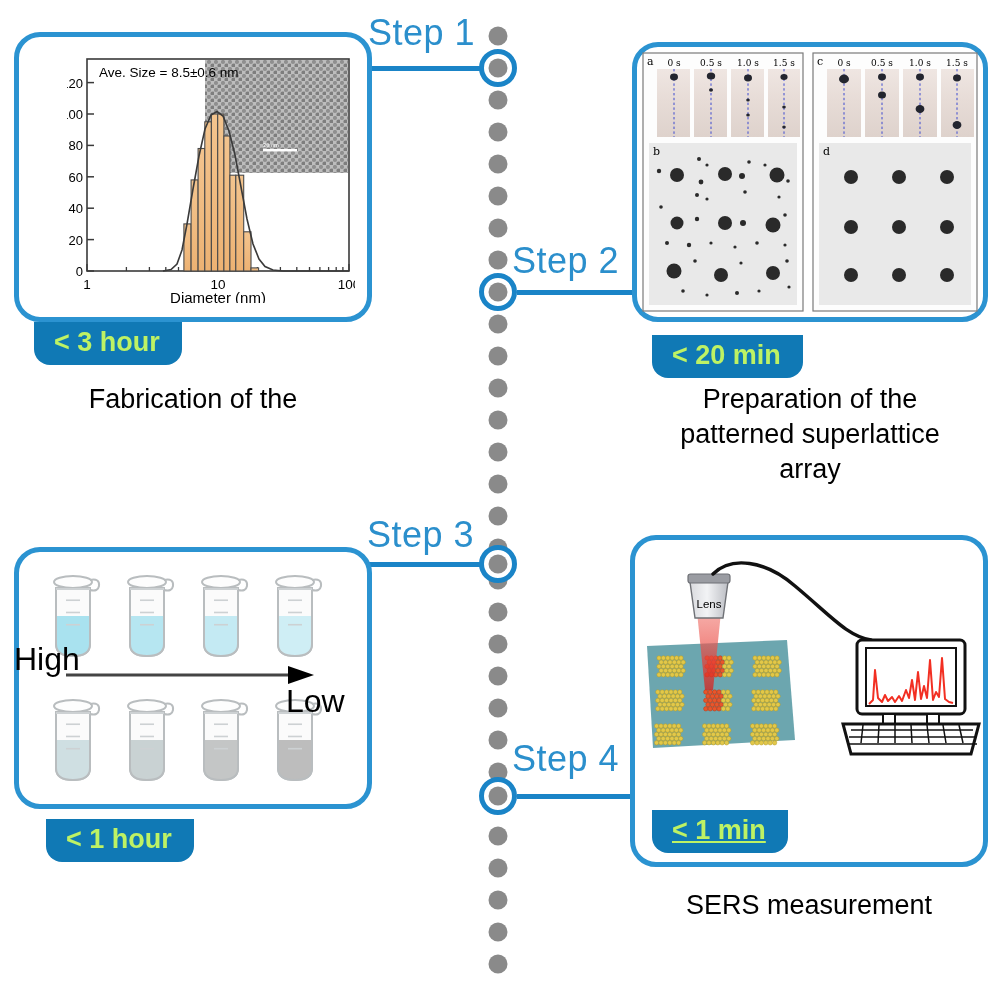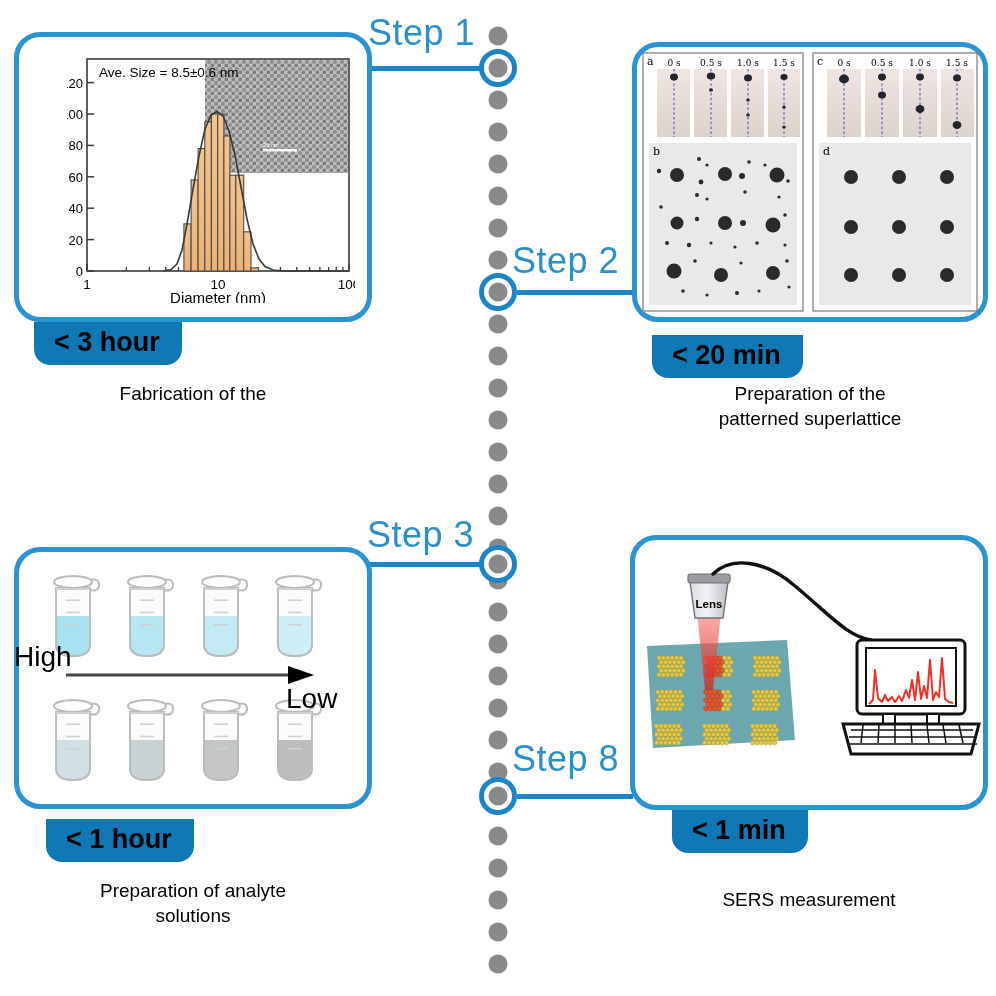--- a/index.html
+++ b/index.html
@@ -15,29 +15,29 @@
   .timeline-node .inner{position:absolute;left:50%;top:50%;width:19px;height:19px;
       border-radius:50%;background:#8a8a8a;transform:translate(-50%,-50%);}
   .connector{position:absolute;background:#1a84c7;height:5px;}
 
   .step-label{position:absolute;color:#2b8fcc;font-size:36px;letter-spacing:.5px;
       white-space:nowrap;}
 
   
   .panel{position:absolute;border:5px solid #2b93d1;border-radius:26px;background:#fff;
       box-sizing:border-box;}
-  .badge{position:absolute;background:#1079b5;color:#000000;font-size:27px;font-weight:bold;
+  .badge{position:absolute;background:#1079b5;color:#bef264;font-size:27px;font-weight:bold;
       padding:5px 22px 7px 20px;border-radius:0 0 16px 16px;white-space:nowrap;
       line-height:1.15;box-sizing:border-box;}
-  .caption{position:absolute;font-size:19px;line-height:1.30;text-align:center;
+  .caption{position:absolute;font-size:27px;line-height:1.30;text-align:center;
       color:#000;}
 
   
   .plot{position:absolute;background:#fff;}
-  .hl{position:absolute;font-size:28px;font-weight:normal;color:#000;white-space:nowrap;}
+  .hl{position:absolute;font-size:32px;font-weight:normal;color:#000;white-space:nowrap;}
 </style>
 </head>
 <body>
 
 <div class="stage">
 
   <div>
 
     <div id="dots">
         <div class="timeline-dot" style="left: 498px; top: 36px;"></div>
@@ -83,21 +83,21 @@
       </div>
 
     <div class="connector" style="left:372px;top:65.5px;width:108px;"></div>
     <div class="connector" style="left:517px;top:289.5px;width:118px;"></div>
     <div class="connector" style="left:365px;top:561.5px;width:115px;"></div>
     <div class="connector" style="left:517px;top:793.5px;width:116px;"></div>
 
     <div class="step-label" style="left:368px;top:12px;">Step 1</div>
     <div class="step-label" style="left:512px;top:240px;">Step 2</div>
     <div class="step-label" style="left:367px;top:514px;">Step 3</div>
-    <div class="step-label" style="left:512px;top:738px;">Step 8</div>
+    <div class="step-label" style="left:512px;top:738px;">Step 4</div>
   </div>
 
   <div class="panel" style="left:14px;top:32px;width:358px;height:290px;">
     <div class="plot" style="left:48px;top:16px;width:288px;height:250px;">
       <svg width="288" height="250" viewBox="0 0 288 250">
 
         <rect x="20" y="6" width="262" height="212" fill="#ffffff" stroke="#3a3a3a" stroke-width="1.6"></rect>
 
         <defs>
           <pattern id="temdots" width="7" height="7" patternUnits="userSpaceOnUse">
@@ -319,20 +319,21 @@
         <circle cx="214" cy="228" r="7"></circle>
           <circle cx="262" cy="228" r="7"></circle>
           <circle cx="310" cy="228" r="7"></circle>
       </g>
     </svg>
   </div>
   <div class="badge" style="left:652px;top:322px;margin-top:13px;">&lt; 20 min</div>
   <div class="caption" style="left:632px;top:382px;width:356px;">
     <div>Preparation of the</div>
     <div>patterned superlattice</div>
+    <div>array</div>
   </div>
 
   <div class="panel" style="left:14px;top:547px;width:358px;height:262px;">
     <svg width="348" height="252" viewBox="0 0 348 252" style="position:absolute;left:0;top:0;" id="tubes-svg">
         <g>
           <defs>
             <clipPath id="tc00">
               <path d="M37,36 L71,36 L71,92
                                Q71,104 54,104 Q37,104 37,92 Z"></path>
             </clipPath>
@@ -484,26 +485,22 @@
         </g>
       </svg>
   </div>
   <div class="hl" style="left:14px;top:641px;">High</div>
   <div class="hl" style="left:286px;top:641px;margin-top:42px;">Low</div>
   <svg width="260" height="30" viewBox="0 0 260 30" style="position:absolute;left:66px;top:663px;">
     <line x1="0" y1="12" x2="222" y2="12" stroke="#444" stroke-width="3"></line>
     <polygon points="222,3 248,12 222,21" fill="#000"></polygon>
   </svg>
   <div class="badge" style="left:46px;top:819px;">&lt; 1 hour</div>
-  <div class="caption" style="left:4px;top:879px;width:378px;">
-    <div>Preparation of analyte</div>
-    <div>solutions</div>
-  </div>
-
-  <div class="panel" style="left:630px;top:535px;width:358px;height:275px;font-weight:bold;">
+
+  <div class="panel" style="left:630px;top:535px;width:358px;height:332px;">
     <svg width="348" height="265" viewBox="0 0 348 265" style="position:absolute;left:0;top:0;">
       <defs>
         <linearGradient id="laserg" x1="0" y1="0" x2="0" y2="1">
           <stop offset="0%" stop-color="#f2857e" stop-opacity="0.85"></stop>
           <stop offset="60%" stop-color="#e8413a" stop-opacity="0.9"></stop>
           <stop offset="100%" stop-color="#d81f19" stop-opacity="0.95"></stop>
         </linearGradient>
         <linearGradient id="lensg" x1="0" y1="0" x2="1" y2="0">
           <stop offset="0%" stop-color="#d9dade"></stop>
             <stop offset="45%" stop-color="#f2f3f5"></stop>
@@ -829,18 +826,18 @@
             <path d="M244,185 L243,203"></path>
             <path d="M260,185 L260,203"></path>
           <path d="M276,185 L277,203"></path>
             <path d="M292,185 L294,203"></path>
             <path d="M308,185 L311,203"></path>
           <path d="M324,185 L328,203"></path>
         </g>
       </g>
     </svg>
   </div>
-  <div class="badge" style="left:672px;top:810px;">&lt; 1 min</div>
+  <div class="badge" style="left:652px;top:810px;text-decoration:underline;">&lt; 1 min</div>
   <div class="caption" style="left:630px;top:888px;width:358px;">
     <div>SERS measurement</div>
   </div>
 
 </div>
 
 </body></html>

